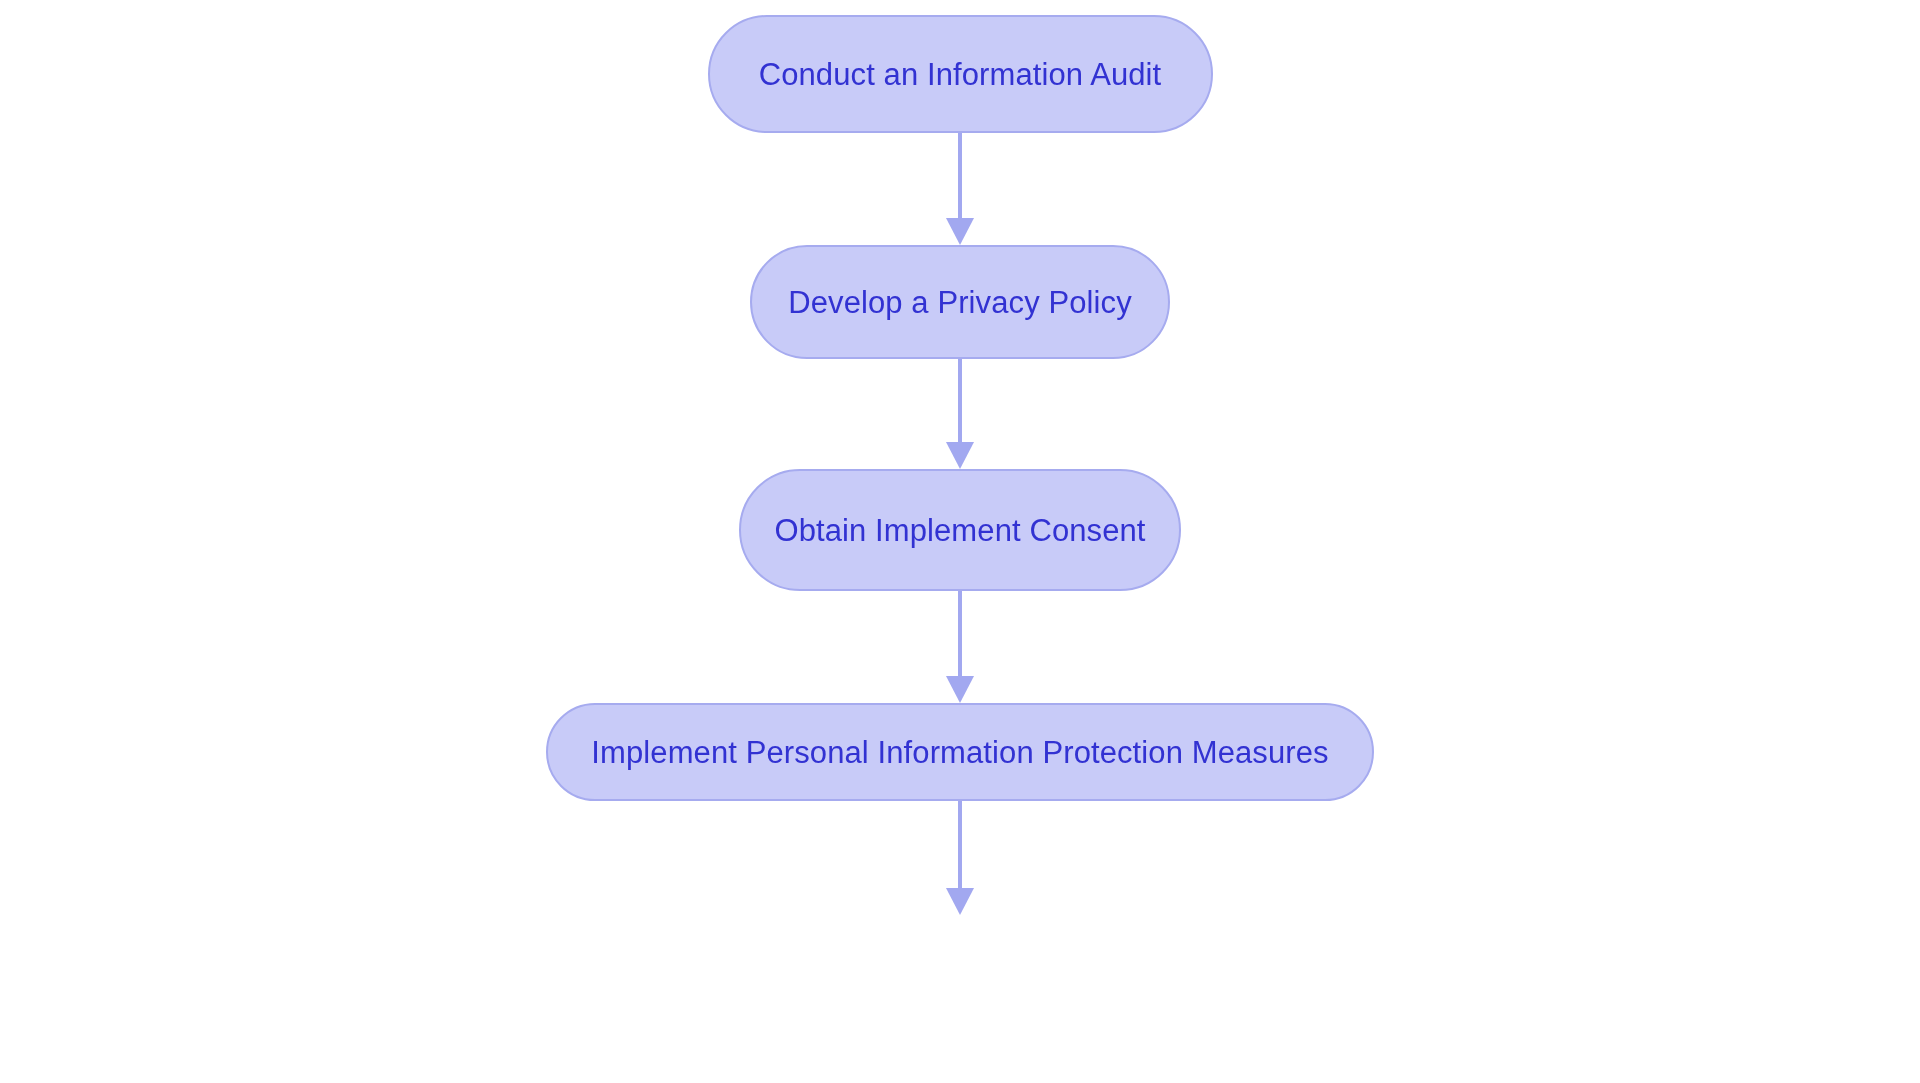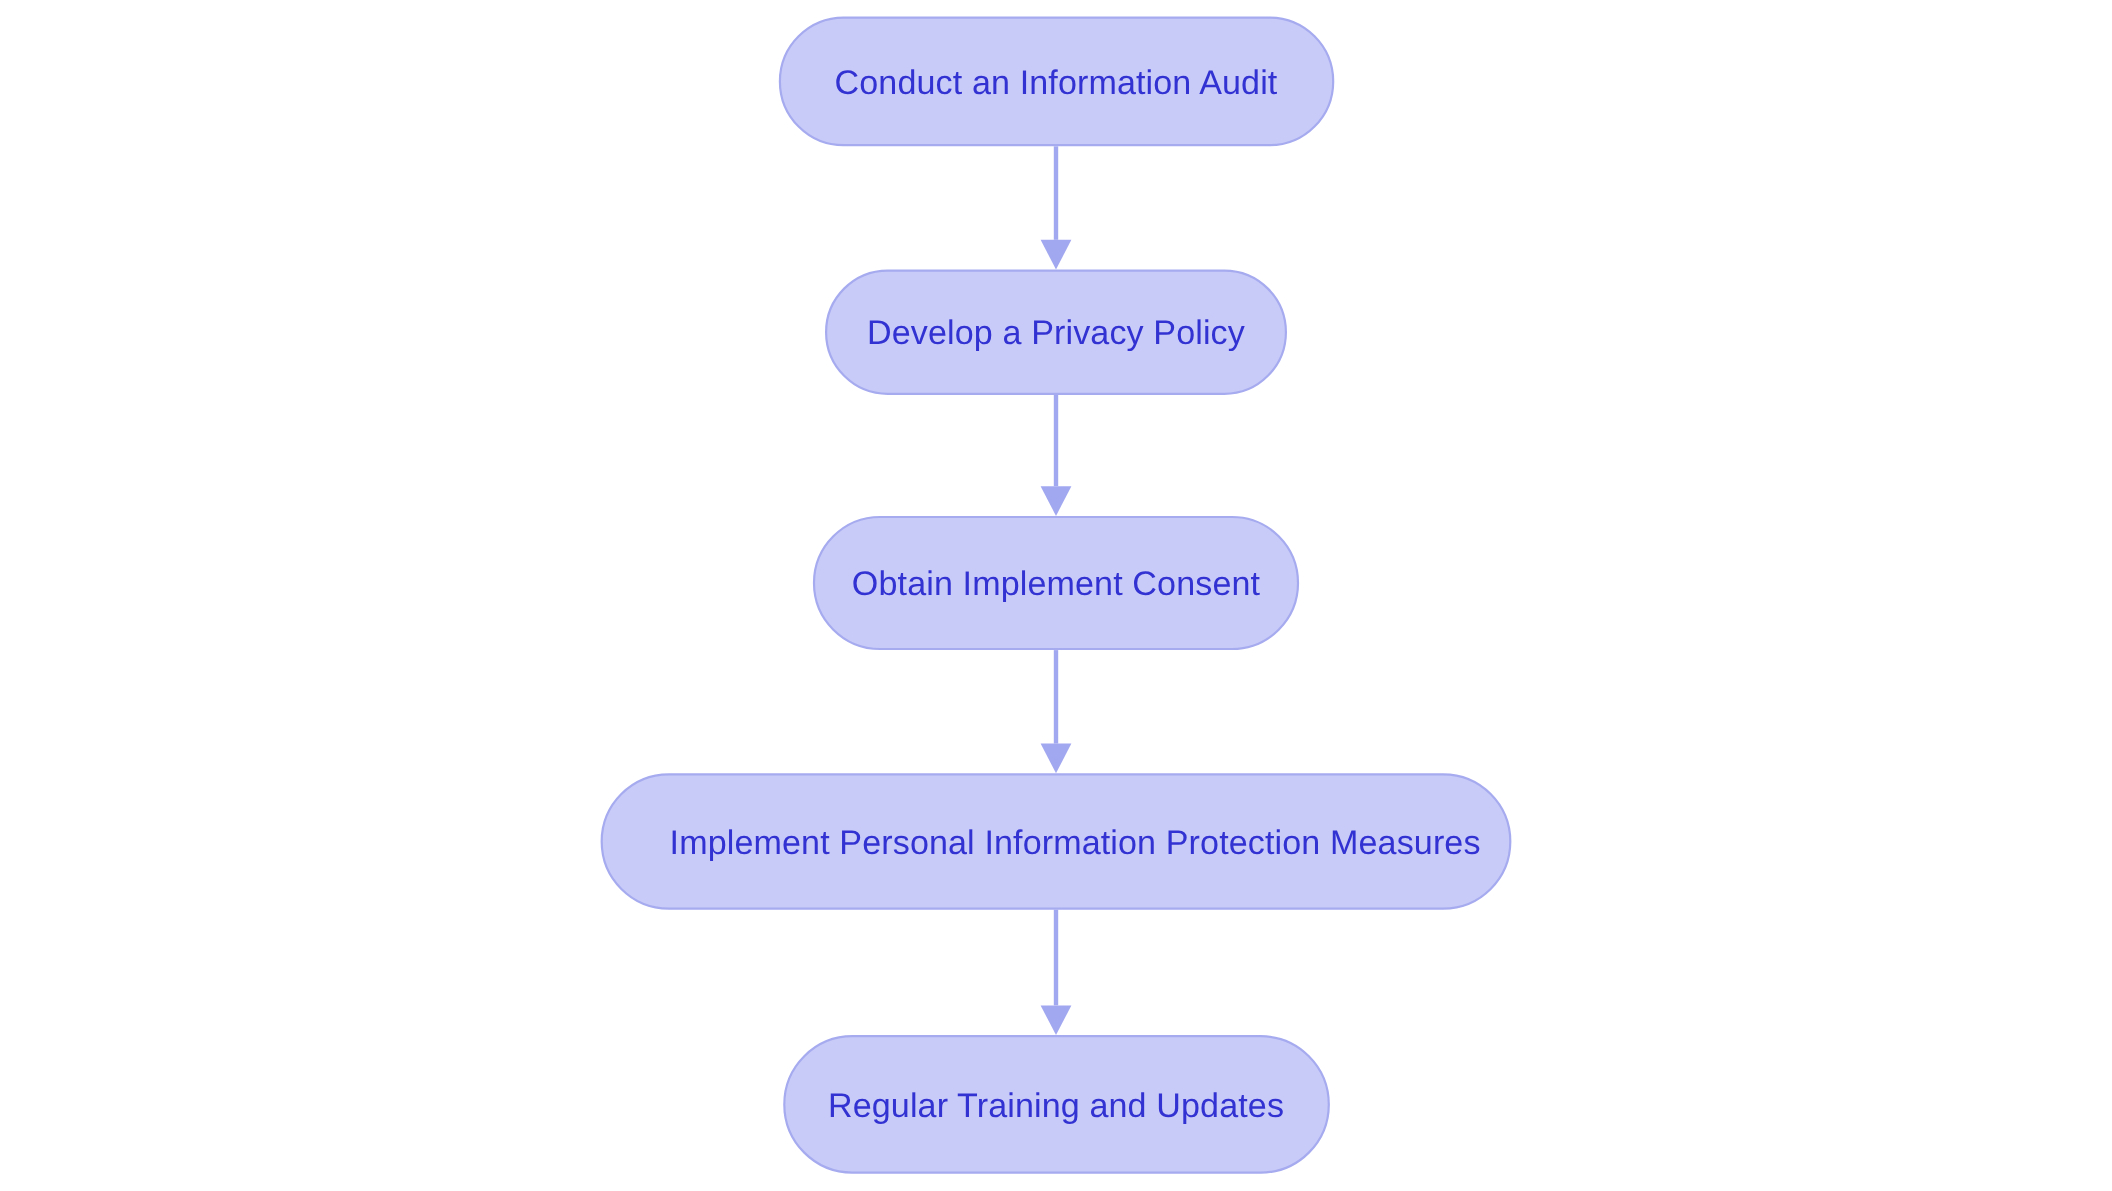--- a/index.html
+++ b/index.html
@@ -52,21 +52,21 @@
   }
   .node-label {
     display: block;
     color: #3232d2;
   }
 
   
   .node-1 { width: 505px; height: 118px; margin-top: 15px; }
   .node-2 { width: 420px; height: 114px; }
   .node-3 { width: 442px; height: 122px; }
-  .node-4 { width: 828px; height: 124px; justify-content: flex-end; }
+  .node-4 { width: 828px; height: 98px; }
   .node-5 { width: 497px; height: 126px; }
 
   
   .connector {
     position: relative;
     width: 30px;
     display: flex;
     flex-direction: column;
     align-items: center;
   }
@@ -124,18 +124,15 @@
 
     <div class="node node-4">
       <span class="node-label">Implement Personal Information Protection Measures</span>
     </div>
 
     <div class="connector conn-4">
       <div class="conn-line"></div>
       <div class="arrow-head"></div>
     </div>
 
-    <div class="node node-5">
-      <span class="node-label">Regular Training and Updates</span>
-    </div>
 
   </div>
 </div>
 
 </body></html>

